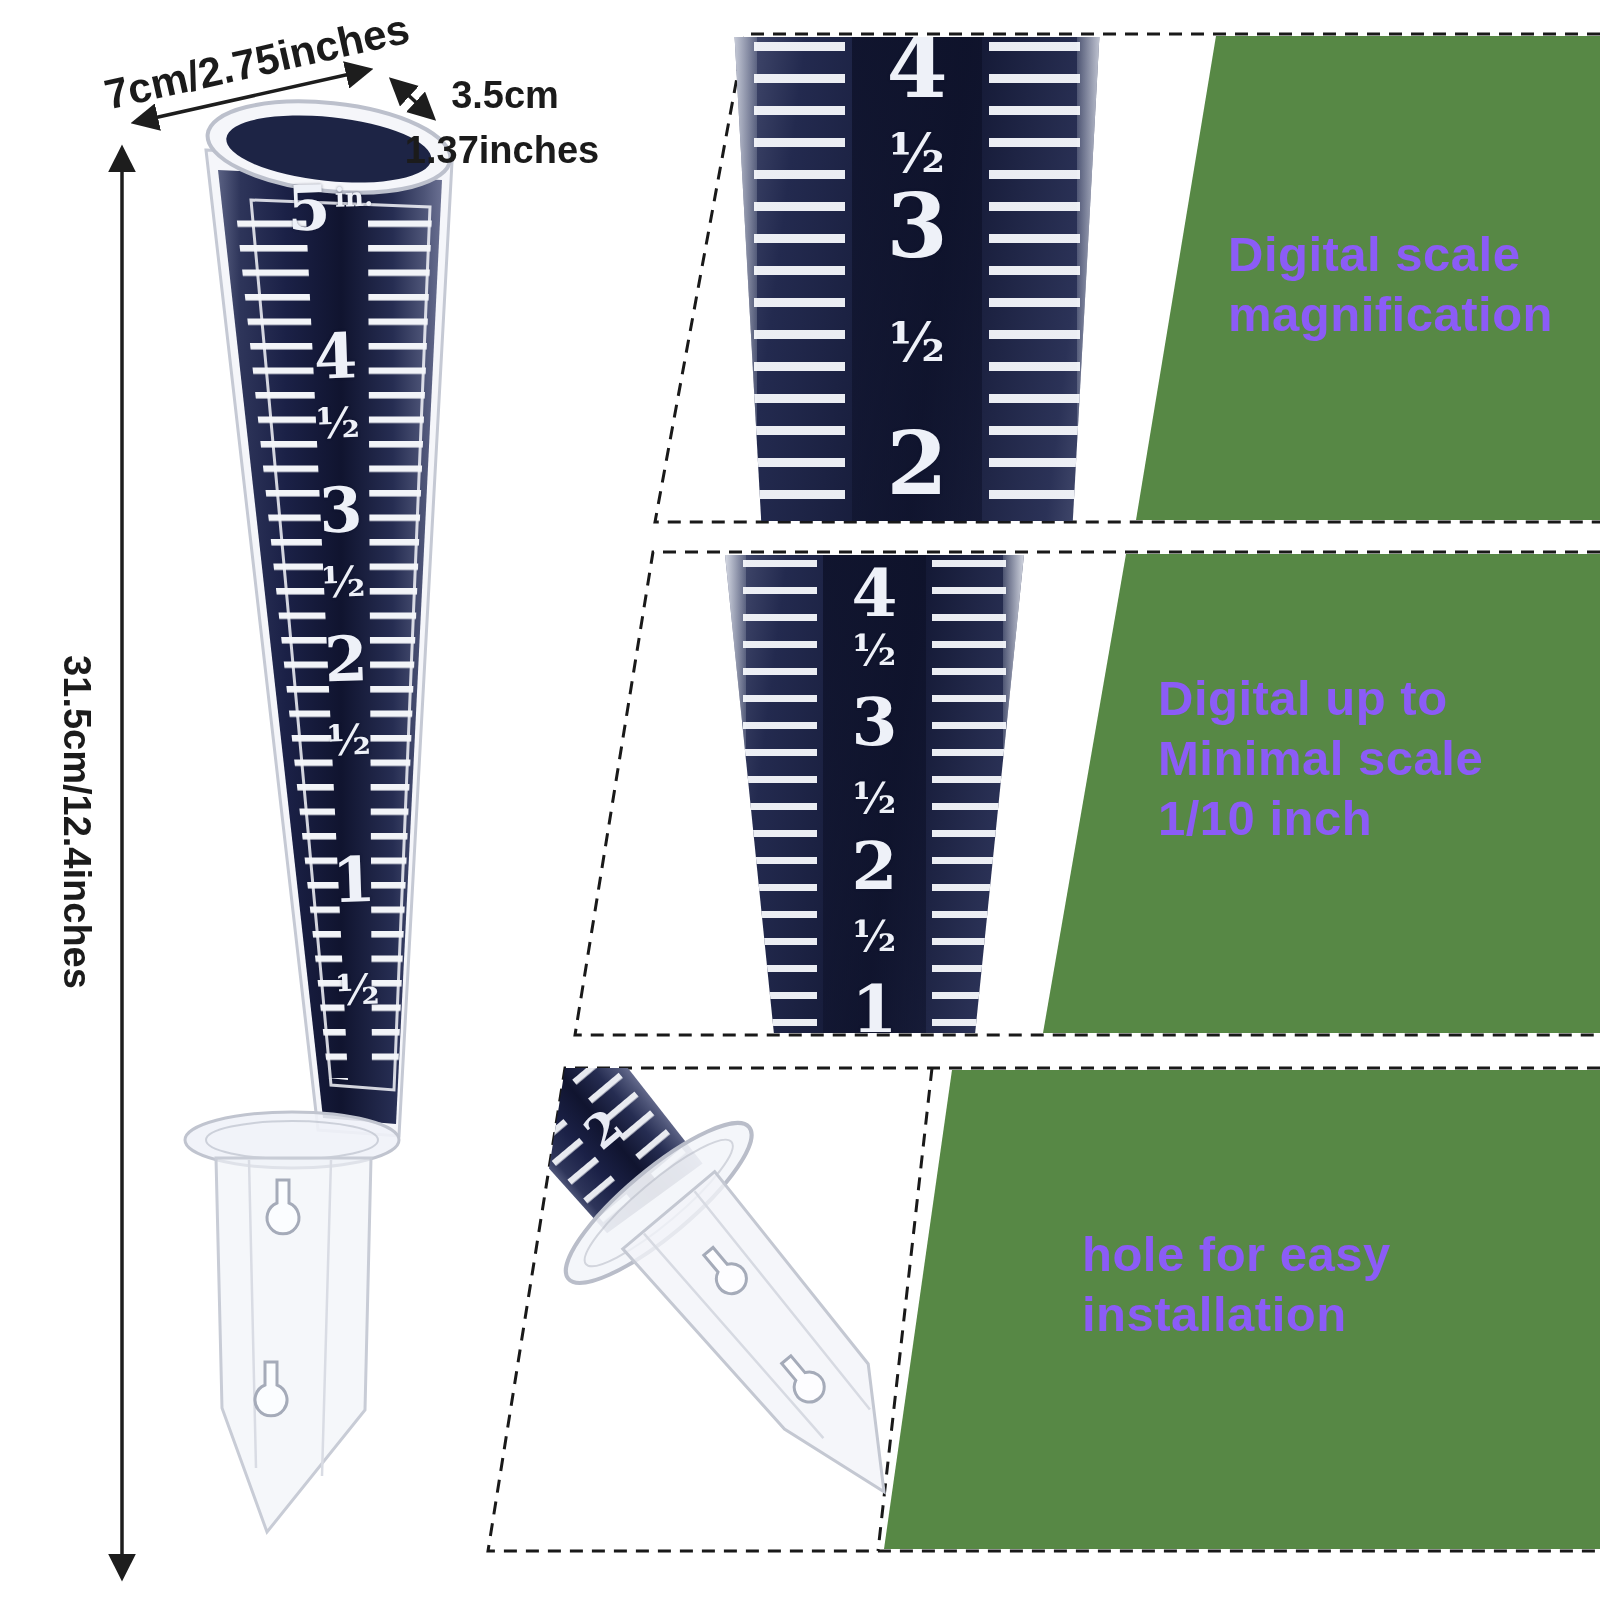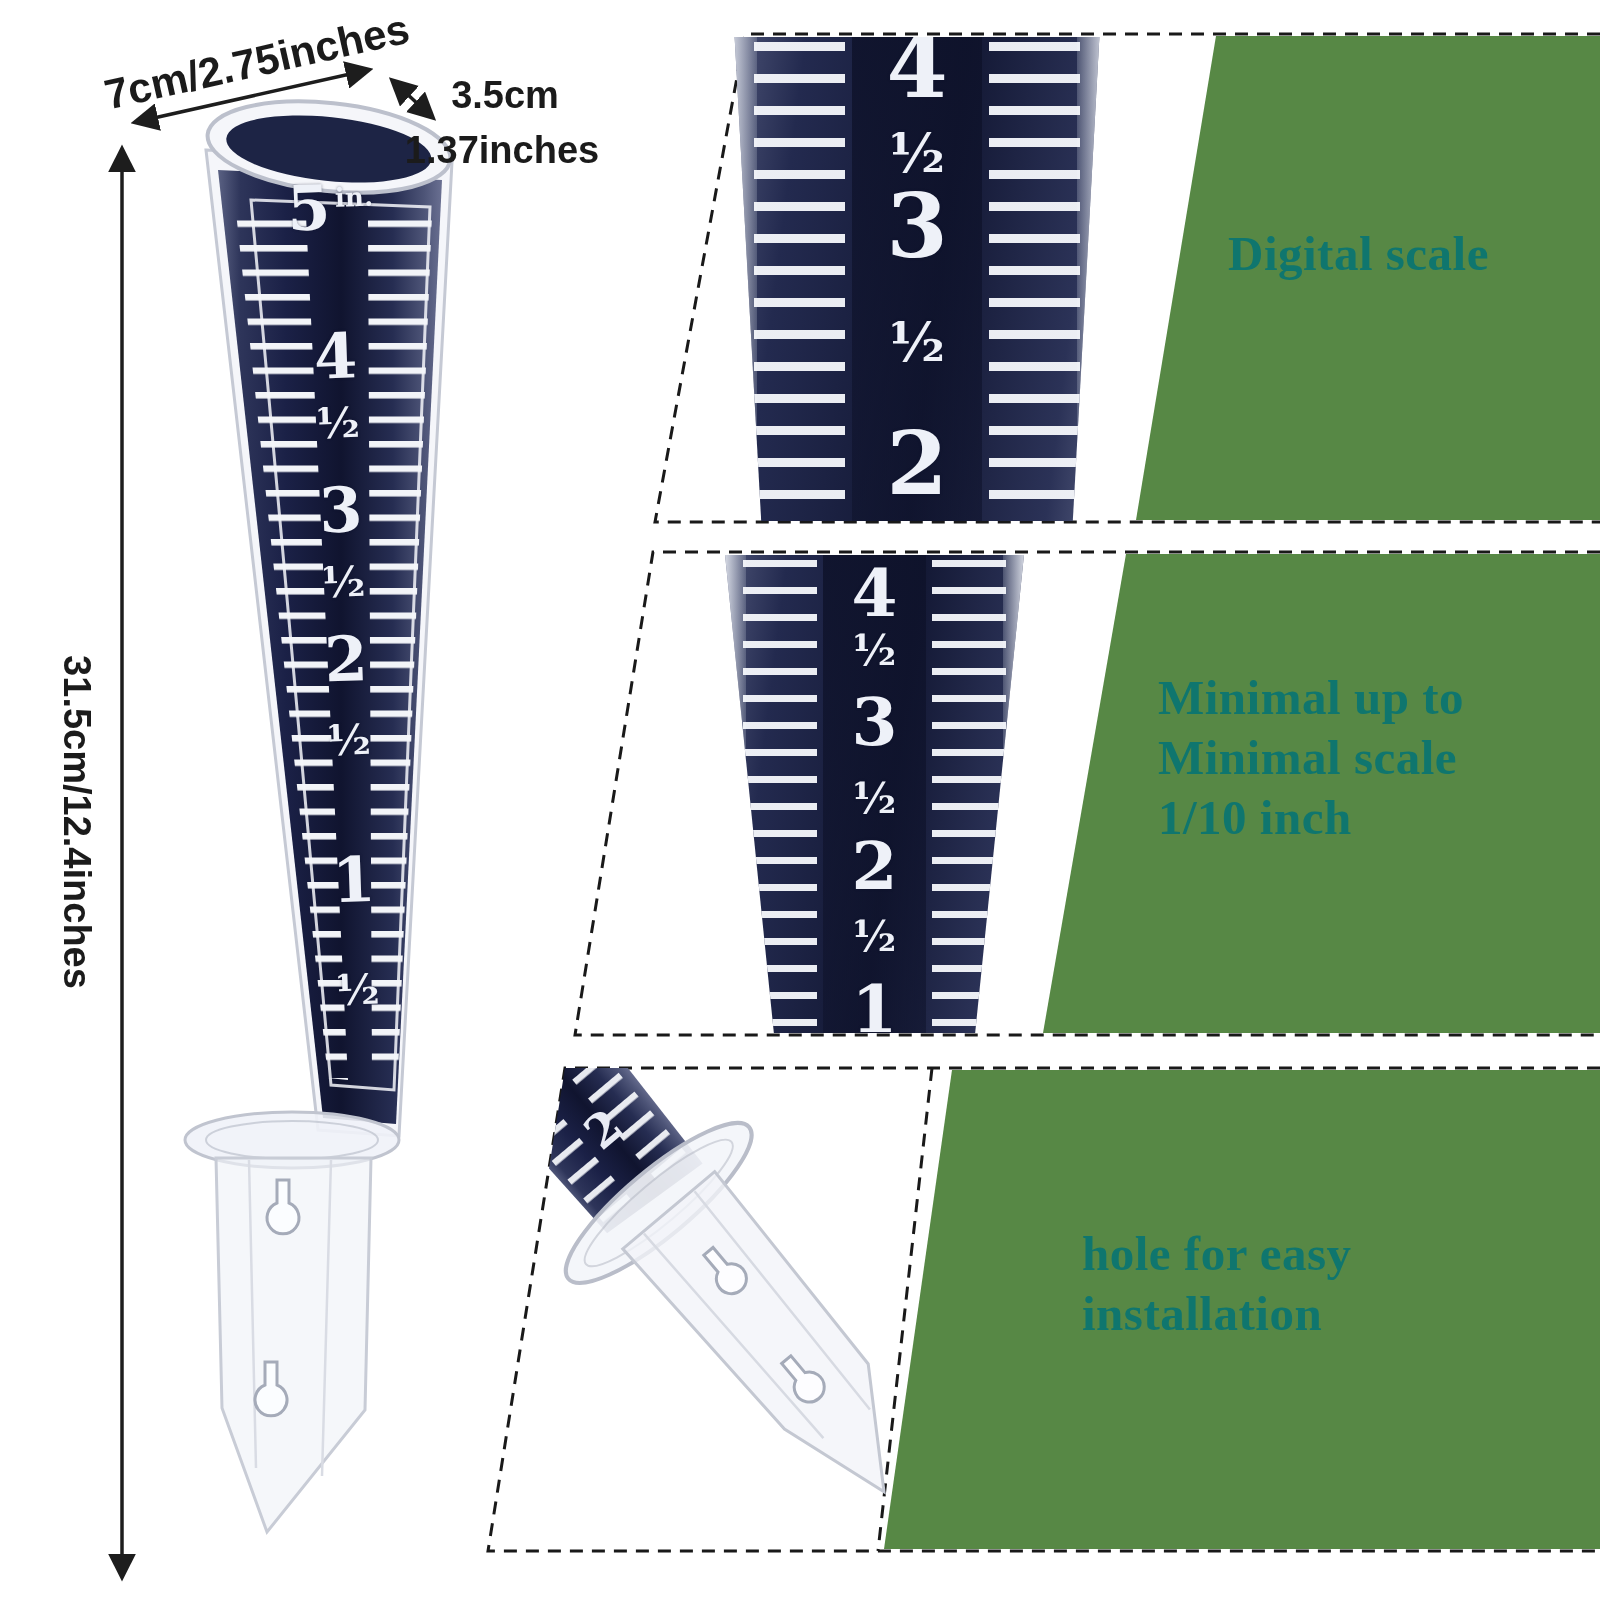--- a/index.html
+++ b/index.html
@@ -31,22 +31,22 @@
   .cu1 .snum{font-size:88px}.cu1 .shalf{font-size:54px}
   .cu2 .snum{font-size:66px}.cu2 .shalf{font-size:42px}
   .main-scale{position:absolute;left:253px;top:172px;width:152px;height:958px;z-index:2;
               transform:rotate(-2deg);transform-origin:50% 0;}
   .main-scale .snum{font-size:62px}
   .main-scale .shalf{font-size:42px}
   .sunit{font-size:26px;font-family:"DejaVu Serif",serif;font-weight:700;
          position:relative;top:-22px;margin-left:5px;}
 
   
-  .feature{position:absolute;z-index:2;color:#0f766e;font-weight:bold;
-           font-size:49px;line-height:60px;letter-spacing:.5px;font-family:Liberation Serif, serif;}
+  .feature{position:absolute;z-index:2;color:#8b5cf6;font-weight:bold;
+           font-size:49px;line-height:60px;letter-spacing:.5px;}
   .f1{left:1228px;top:224px;}
   .f2{left:1158px;top:668px;}
   .f3{left:1082px;top:1224px;}
 
   
   .dim{position:absolute;z-index:2;color:#1b1b1b;font-weight:bold;white-space:nowrap;}
   .lbl-width{left:257px;top:62px;font-size:42px;
              transform:translate(-50%,-50%) rotate(-12.6deg);}
   .lbl-depth1{left:505px;top:95px;font-size:38px;transform:translate(-50%,-50%);}
   .lbl-depth2{left:502px;top:150px;font-size:38px;transform:translate(-50%,-50%);}
@@ -172,23 +172,24 @@
         <div class="snum" style="top: 35%;">3</div>
         <div class="snum shalf" style="top: 51%;">½</div>
         <div class="snum" style="top: 65%;">2</div>
         <div class="snum shalf" style="top: 80%;">½</div>
         <div class="snum" style="top: 95%;">1</div>
       </div>
   </div>
 
   <div class="feature f1">
     <div>Digital scale</div>
+    <div>magnification</div>
   </div>
   <div class="feature f2">
-    <div>Minimal up to</div>
+    <div>Digital up to</div>
     <div>Minimal scale</div>
     <div>1/10 inch</div>
   </div>
   <div class="feature f3">
     <div>hole for easy</div>
     <div>installation</div>
   </div>
 
   <div class="dim lbl-width">7cm/2.75inches</div>
   <div class="dim lbl-depth1">3.5cm</div>

